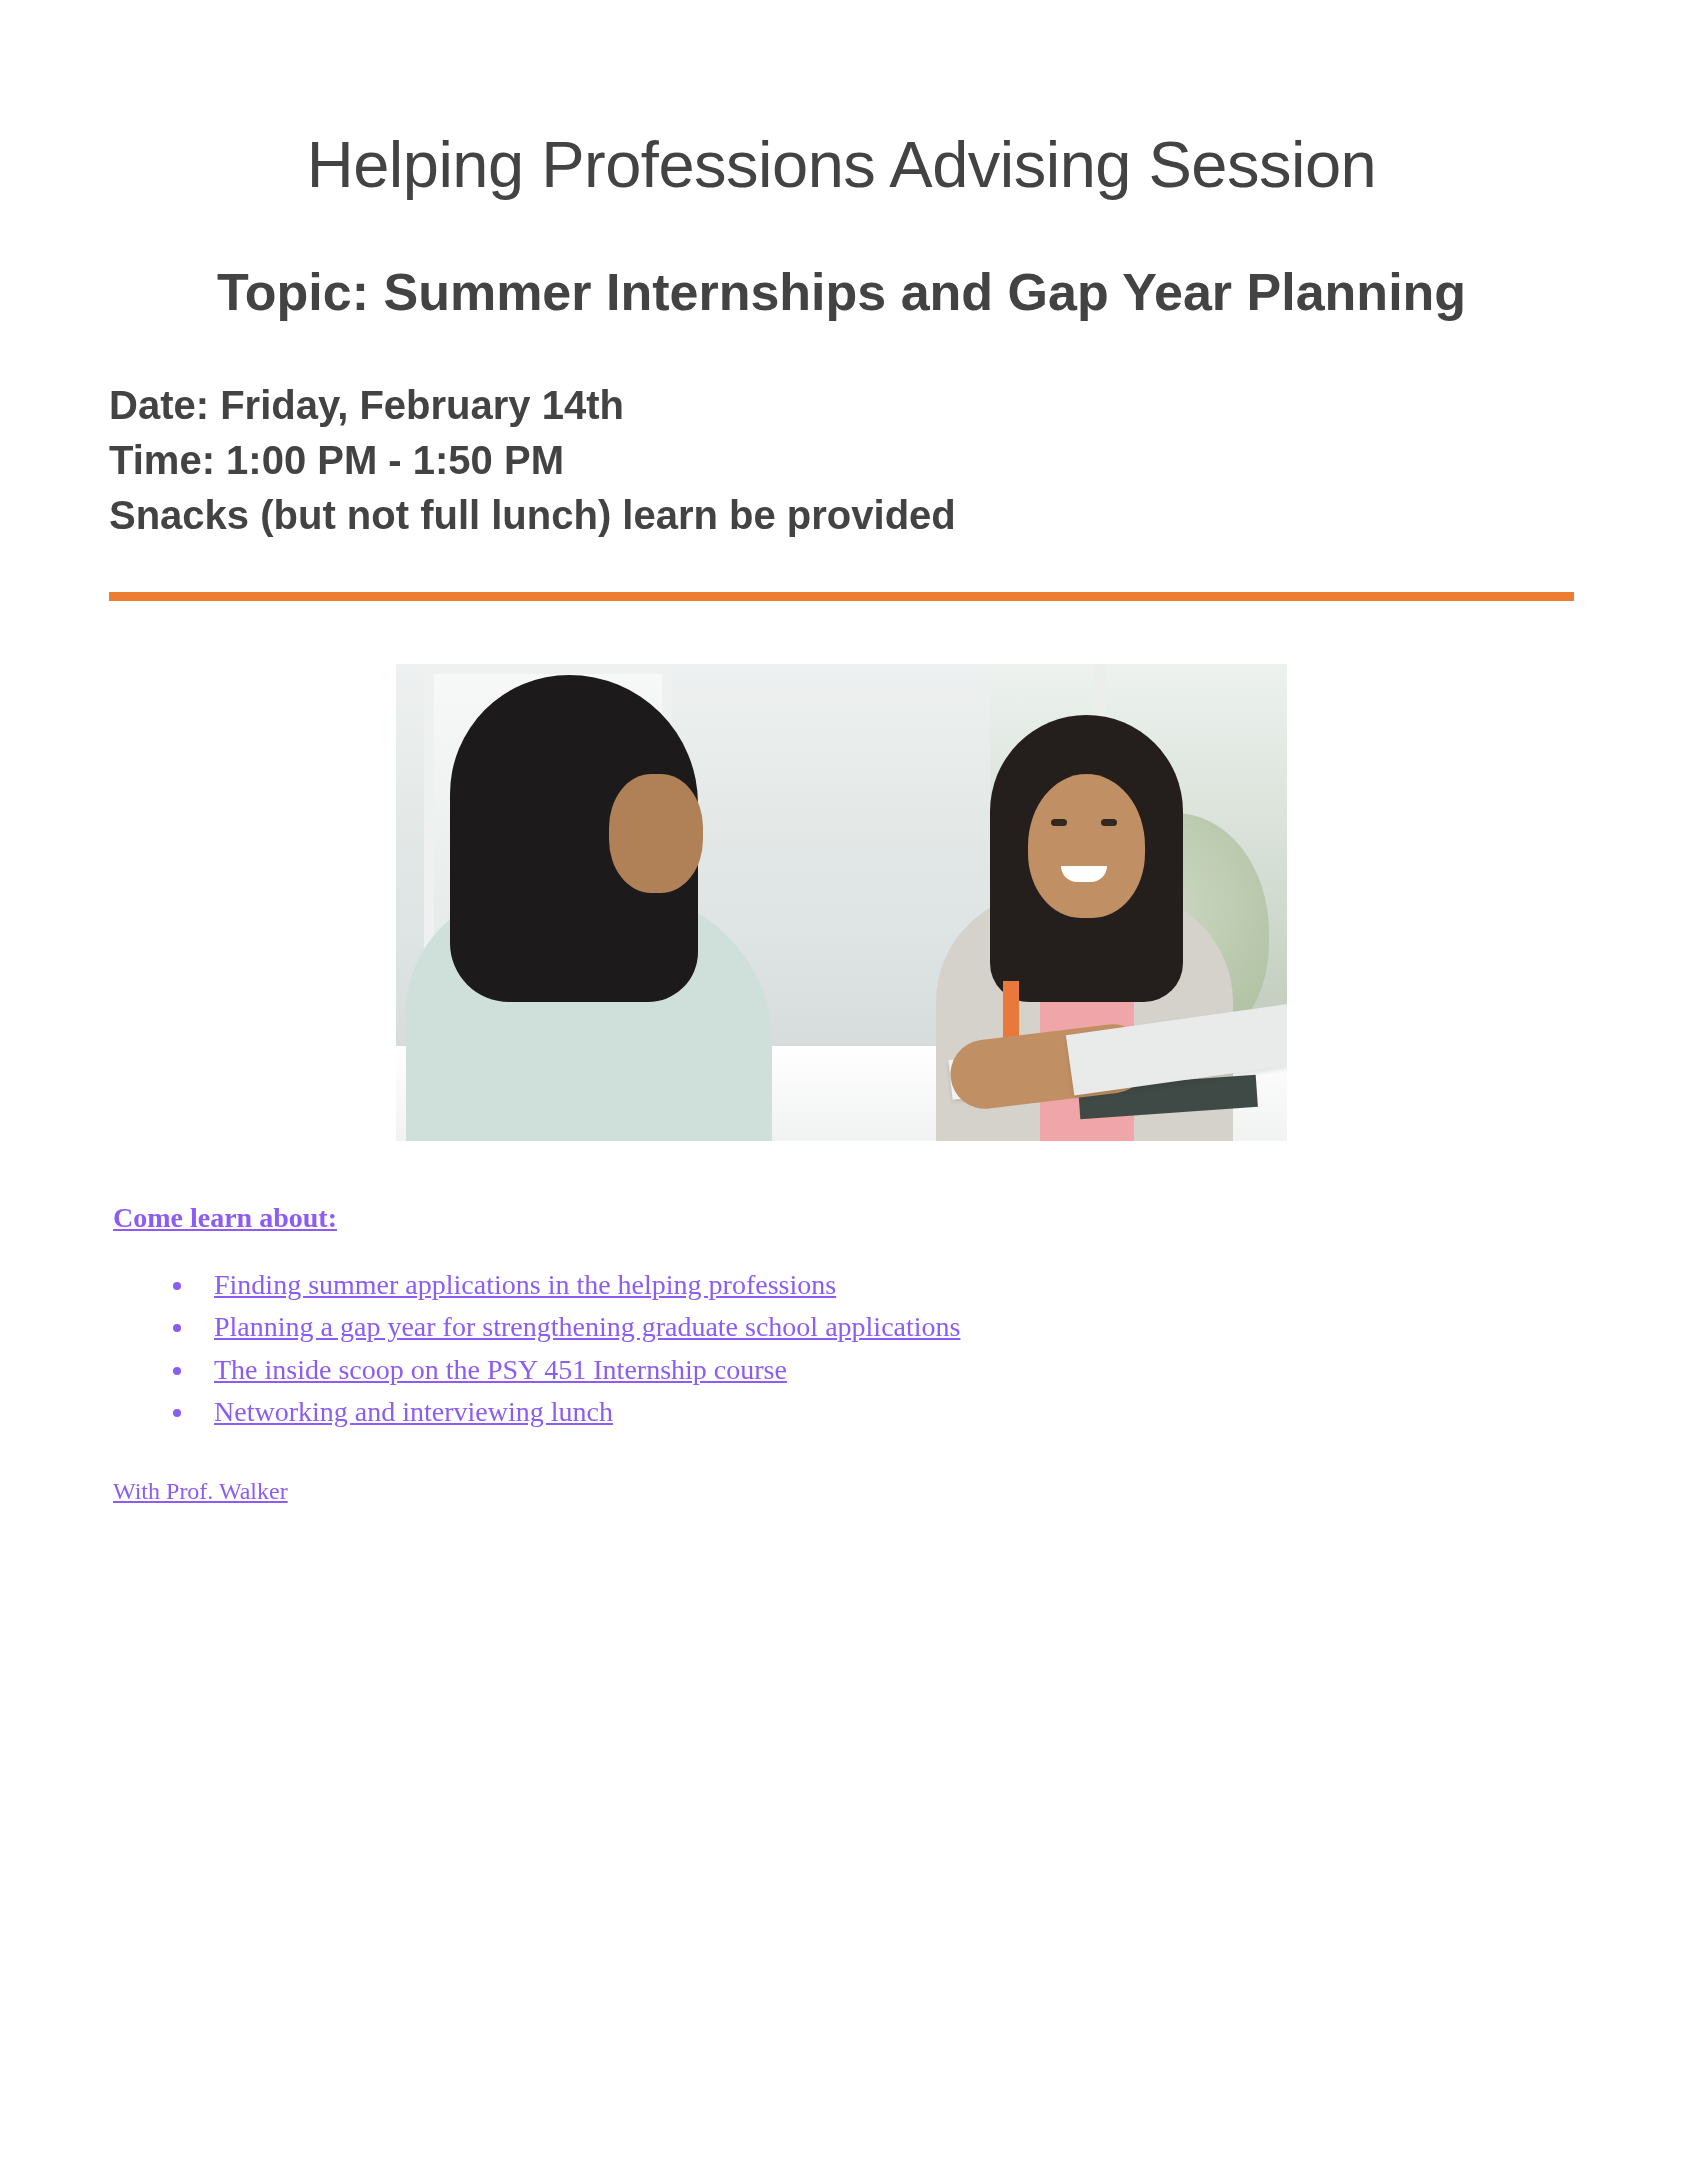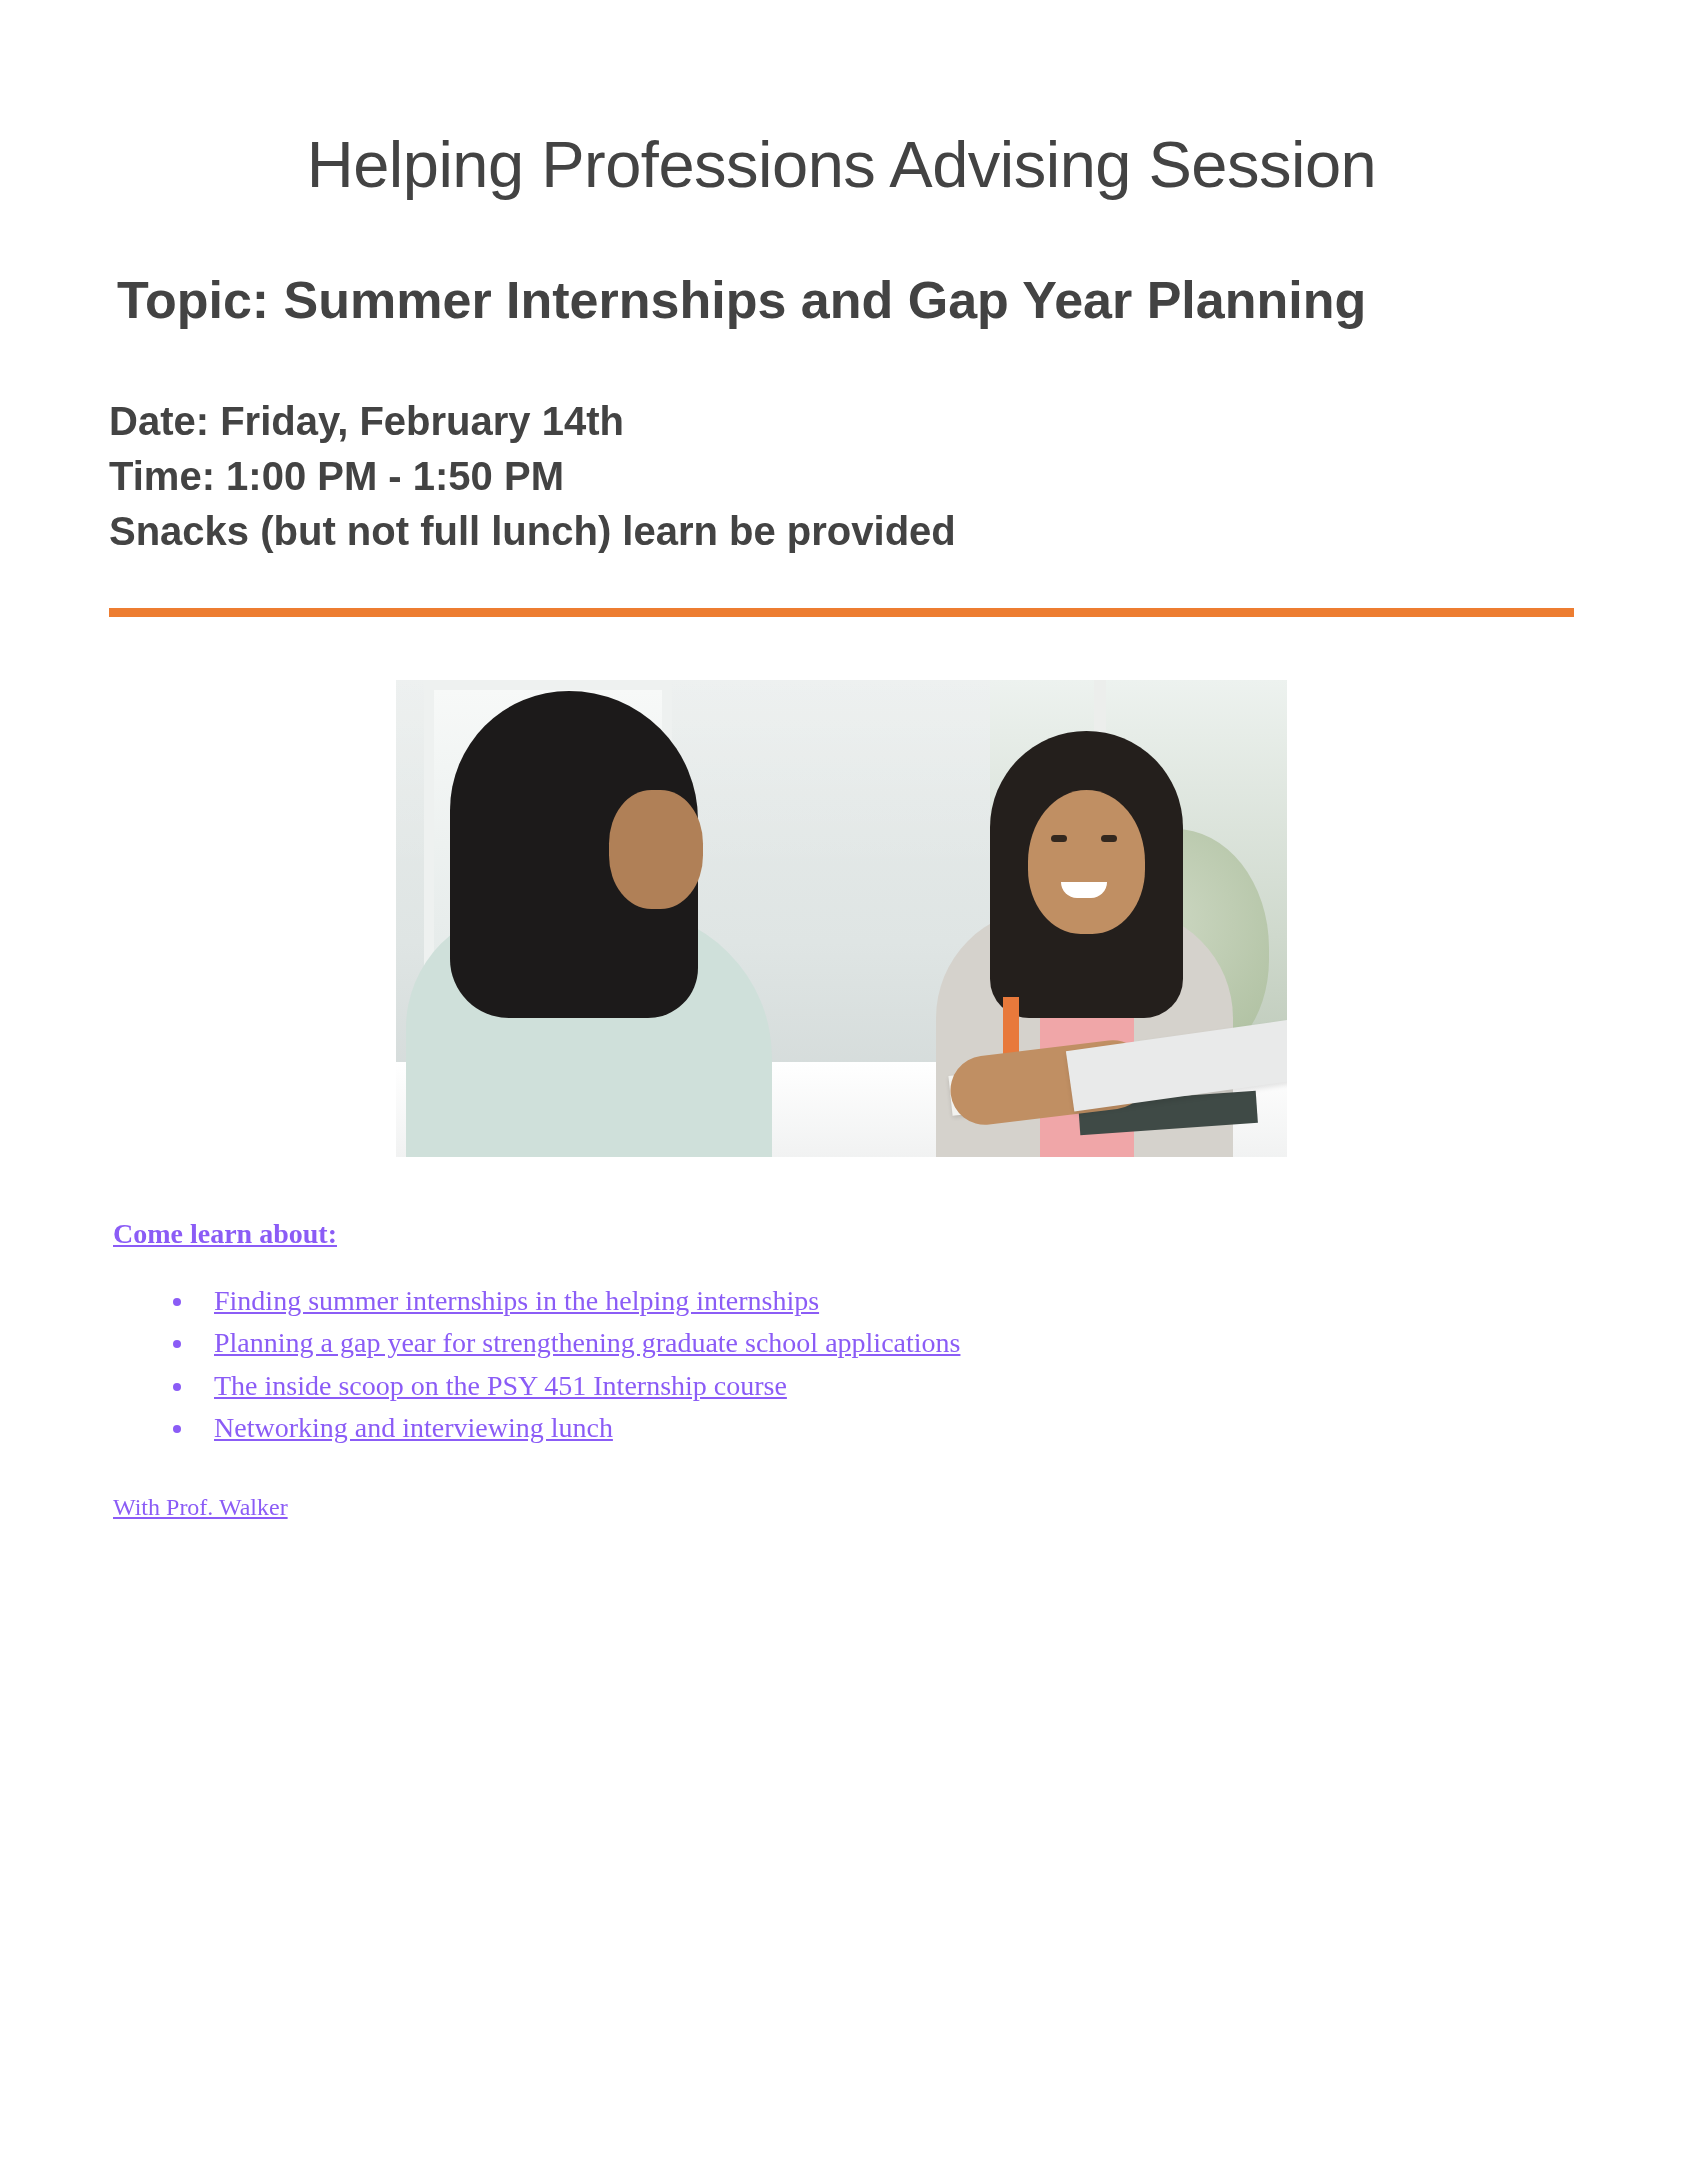--- a/index.html
+++ b/index.html
@@ -30,25 +30,25 @@
     font-size: 65px;
     line-height: 1.18;
     font-weight: normal;
     text-align: center;
     color: #434343;
     letter-spacing: -0.5px;
   }
   .spacer-1 { height: 57px; }
 
   .topic {
-    margin: 8px;
+    margin: 0;
     font-size: 52px;
     line-height: 1.2;
     font-weight: bold;
-    text-align: left;
+    text-align: center;
     color: #434343;
   }
   .spacer-2 { height: 55px; }
 
   .details {
     font-size: 40px;
     line-height: 1.38;
     font-weight: bold;
     color: #434343;
   }
@@ -254,21 +254,21 @@
       <div class="ph-doc"></div>
       <div class="ph-doc2"></div>
       <div class="ph-p2-arm"></div>
       <div class="ph-paper"></div>
     </div>
   </div>
 
   <div class="body-section">
     <div class="come-learn">Come learn about:</div>
     <ul class="bullets">
-      <li>Finding summer internships in the helping internships</li>
+      <li>Finding summer applications in the helping professions</li>
       <li>Planning a gap year for strengthening graduate school applications</li>
       <li>The inside scoop on the PSY 451 Internship course</li>
       <li>Networking and interviewing lunch</li>
     </ul>
     <div class="with-prof">With Prof. Walker</div>
   </div>
 
 </div>
 
 

